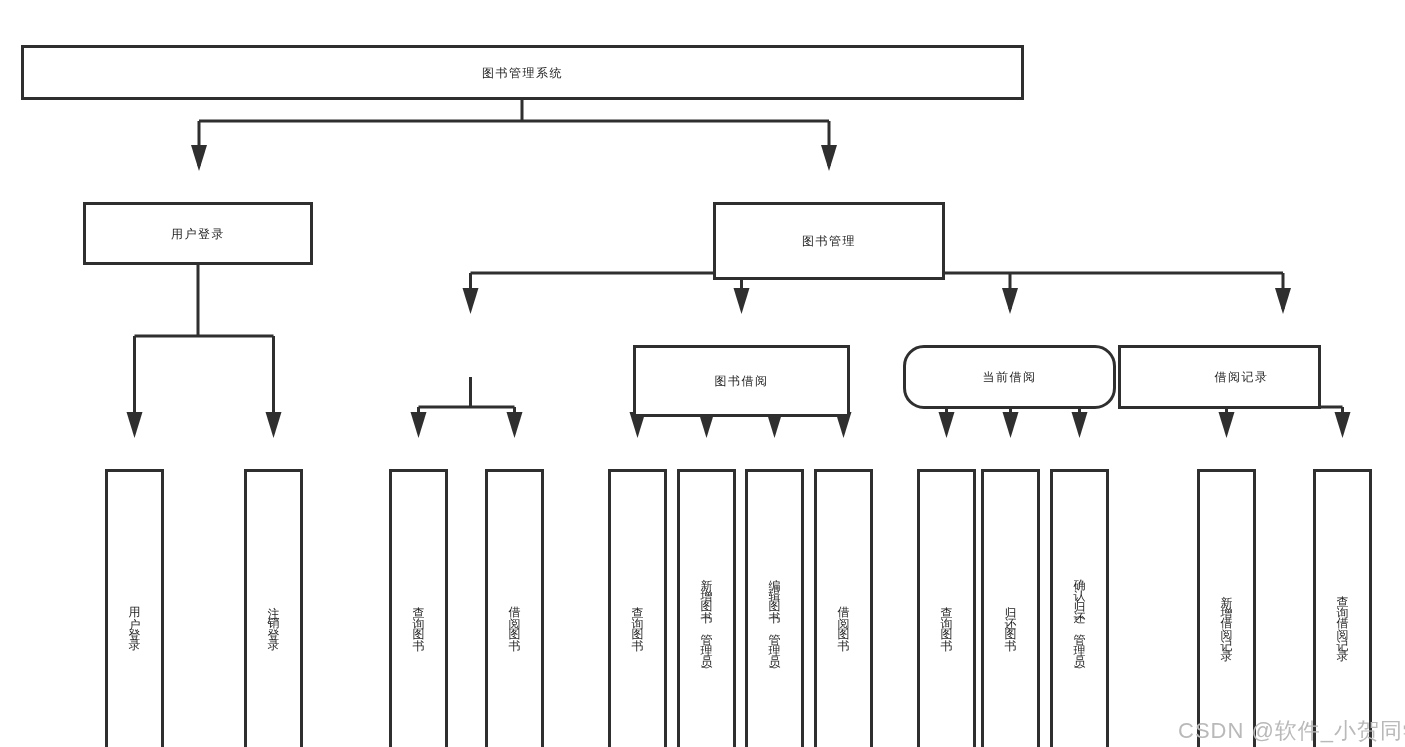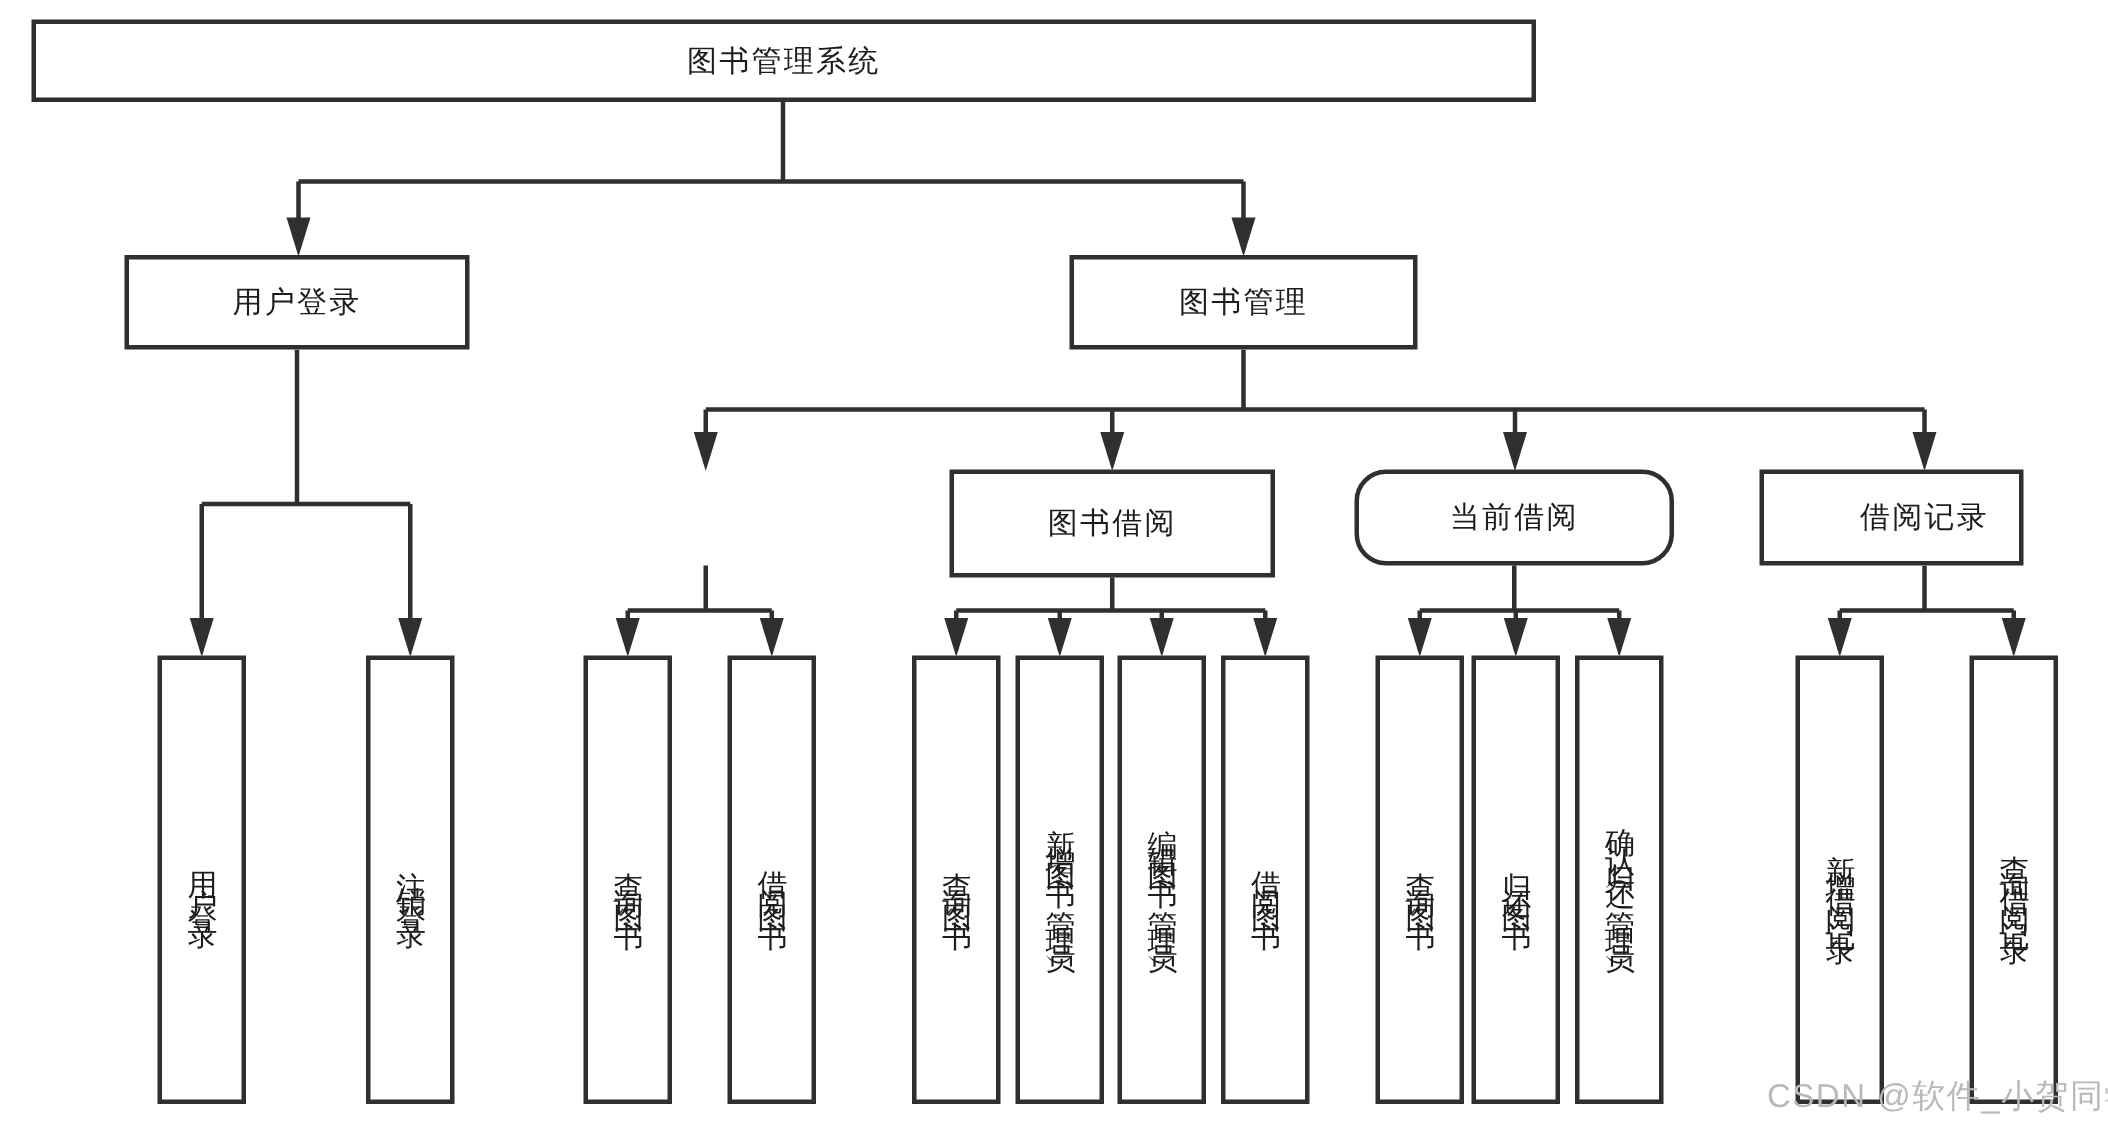--- a/index.html
+++ b/index.html
@@ -24,43 +24,44 @@
   #connectors .ah { fill: var(--line); stroke: none; }
 
   .box {
     position: absolute;
     background: var(--background);
     border: 3px solid var(--line);
     display: flex;
     align-items: center;
     justify-content: center;
     color: var(--text);
-    font-size: 20px;
+    font-size: 12px;
     letter-spacing: 1.5px;
     line-height: 1;
     white-space: nowrap;
+    margin-top: 32px;
   }
   .leaf {
     writing-mode: vertical-rl;
     text-orientation: mixed;
     letter-spacing: 11px;
     white-space: normal;
     width: 59px; height: 299px; top: 437px;
   }
 
   
   #n-root   { left: 21px;   top: 13px;  width: 1003px; height: 55px; }
   
   #n-user   { left: 83px;   top: 170px; width: 230px; height: 63px; }
-  #n-mgmt   { left: 713px;  top: 170px; width: 232px; height: 63px; }
+  #n-mgmt   { left: 713px;  top: 170px; width: 232px; height: 78px; }
   
   #n-newb   { left: 363px;  top: 313px; width: 215px; height: 64px; }
   #n-borrow { left: 633px;  top: 313px; width: 217px; height: 72px; }
   #n-cur    { left: 903px;  top: 313px; width: 213px; height: 64px; border-radius: 21px; }
-  #n-rec    { left: 1173px; top: 313px; width: 176px; height: 64px; padding-left: 44px; }
+  #n-rec    { left: 1118px; top: 313px; width: 203px; height: 64px; padding-left: 44px; }
   
   #l-ulogin  { left: 105px;  }
   #l-logout  { left: 244px;  }
   #l-nbq     { left: 389px;  }
   #l-nbb     { left: 485px;  }
   #l-bbq     { left: 608px;  }
   #l-bba     { left: 677px;  }
   #l-bbe     { left: 745px;  }
   #l-bbb     { left: 814px;  }
   #l-cbq     { left: 917px;  }

